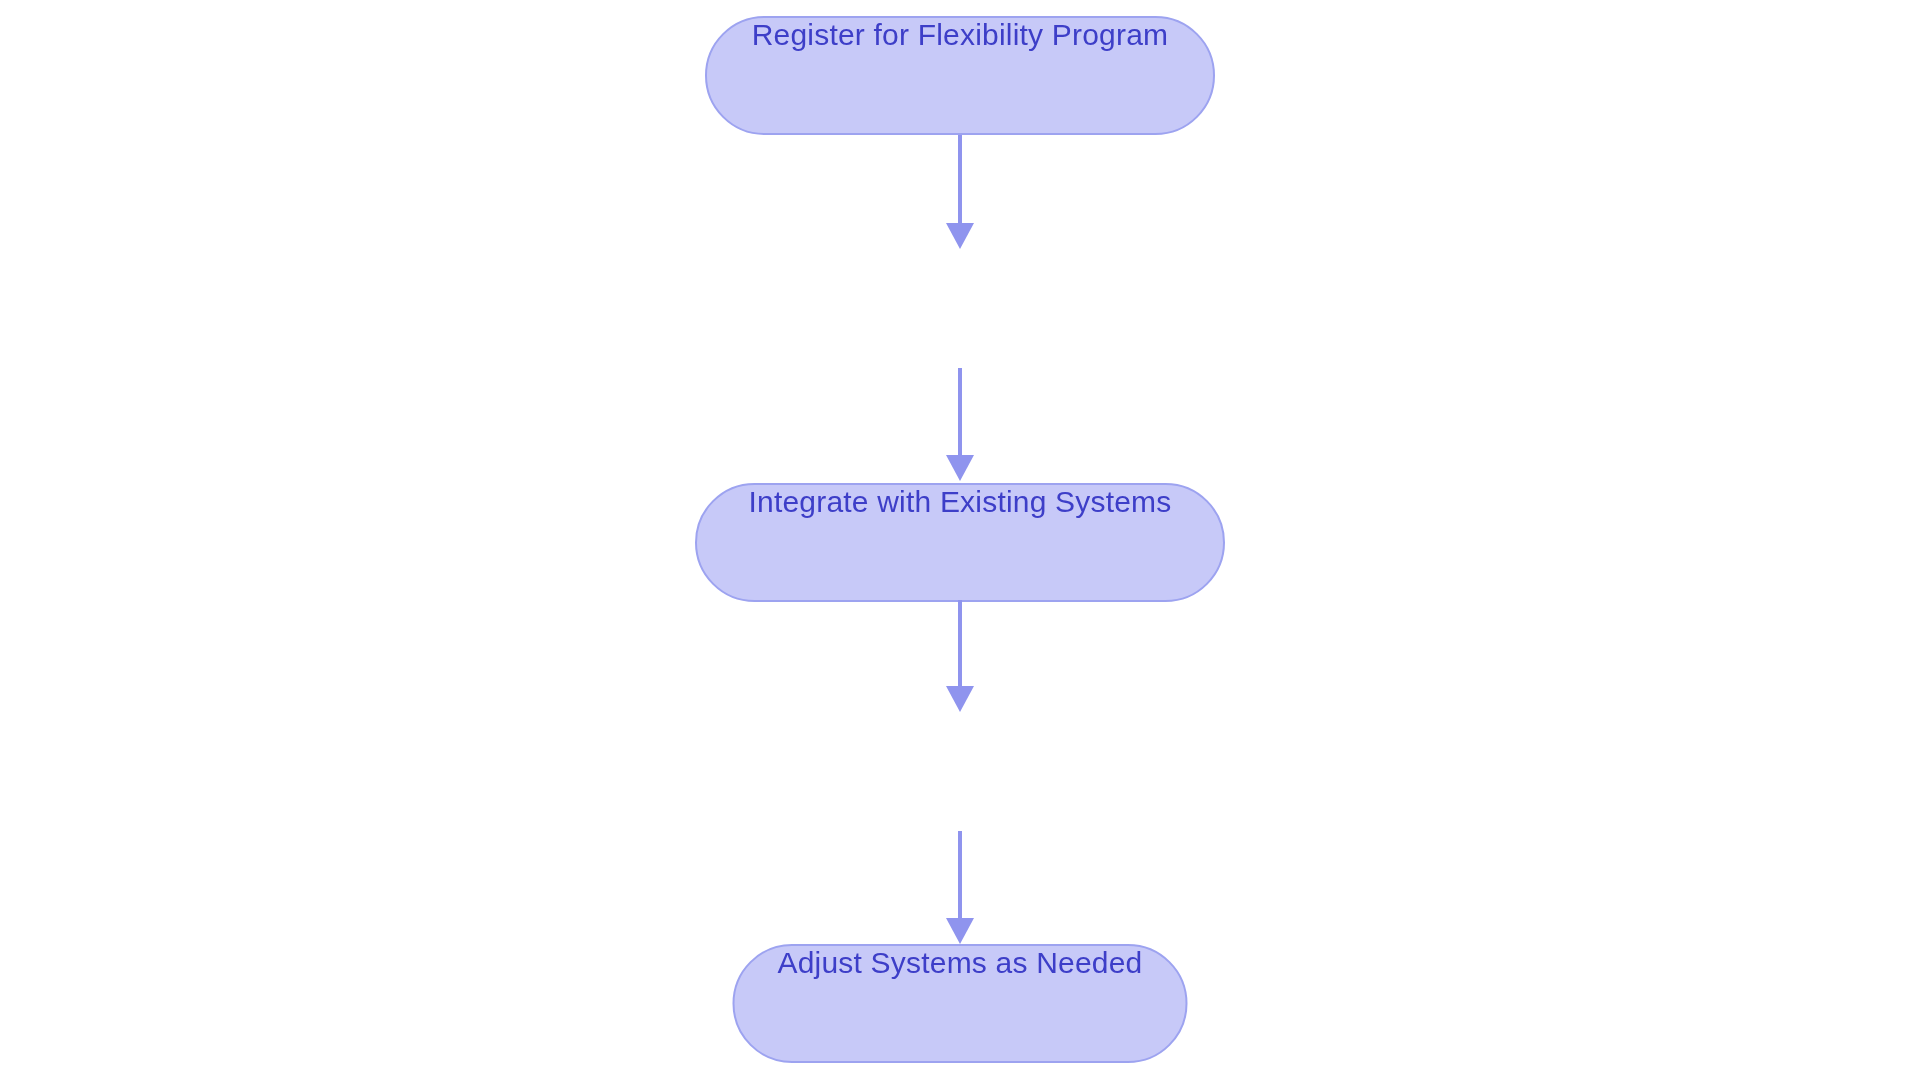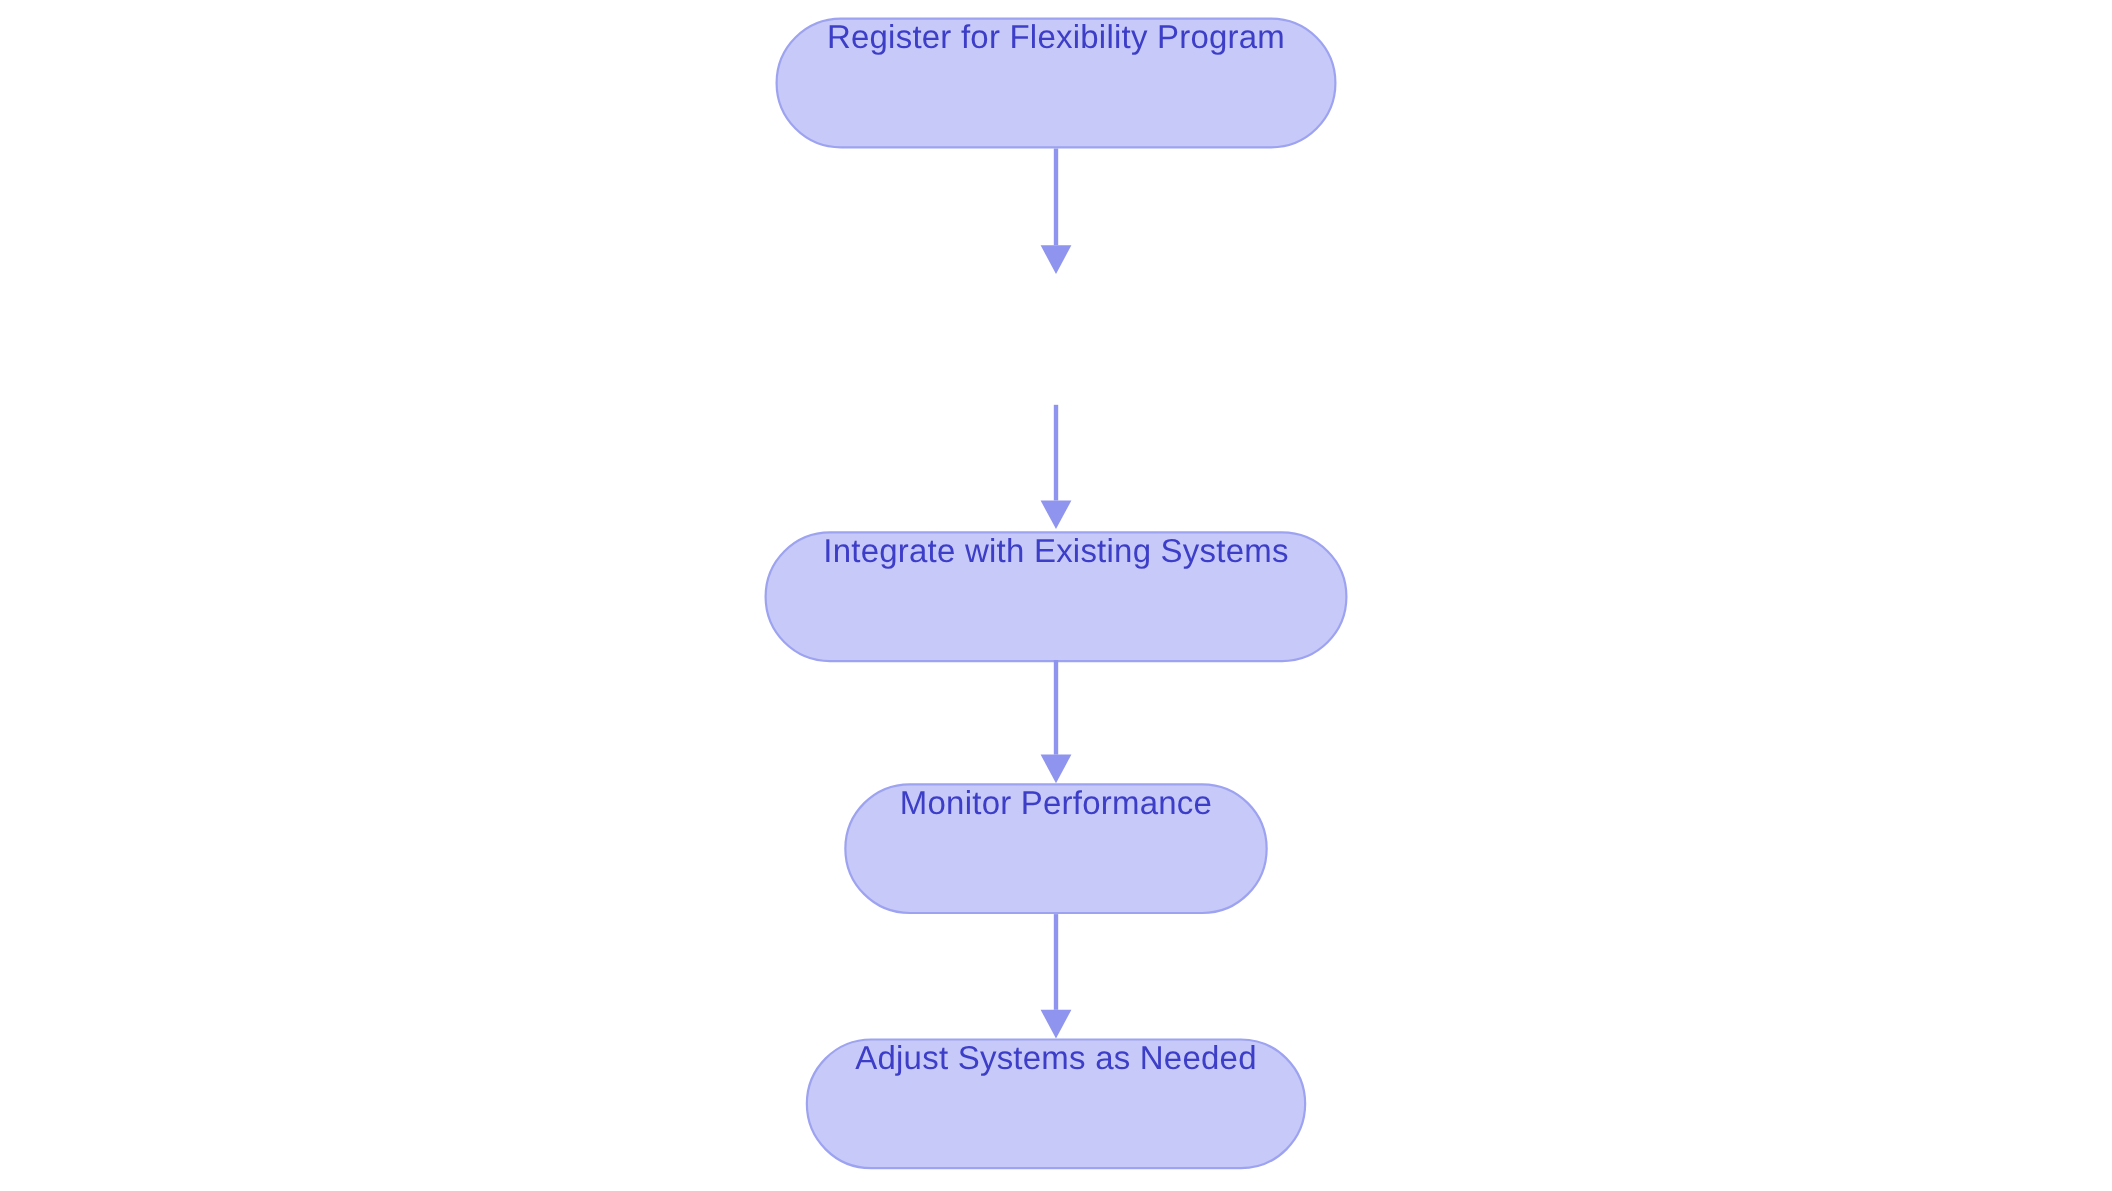--- a/index.html
+++ b/index.html
@@ -88,23 +88,20 @@
 
   <div class="node node-3">
     <span>Integrate with Existing Systems</span>
   </div>
 
   <div class="arrow arrow-3">
     <div class="arrow-line"></div>
     <div class="arrow-head"></div>
   </div>
 
-  <div class="node node-4">
-    <span>Monitor Performance</span>
-  </div>
 
   <div class="arrow arrow-4">
     <div class="arrow-line"></div>
     <div class="arrow-head"></div>
   </div>
 
   <div class="node node-5">
     <span>Adjust Systems as Needed</span>
   </div>
 

